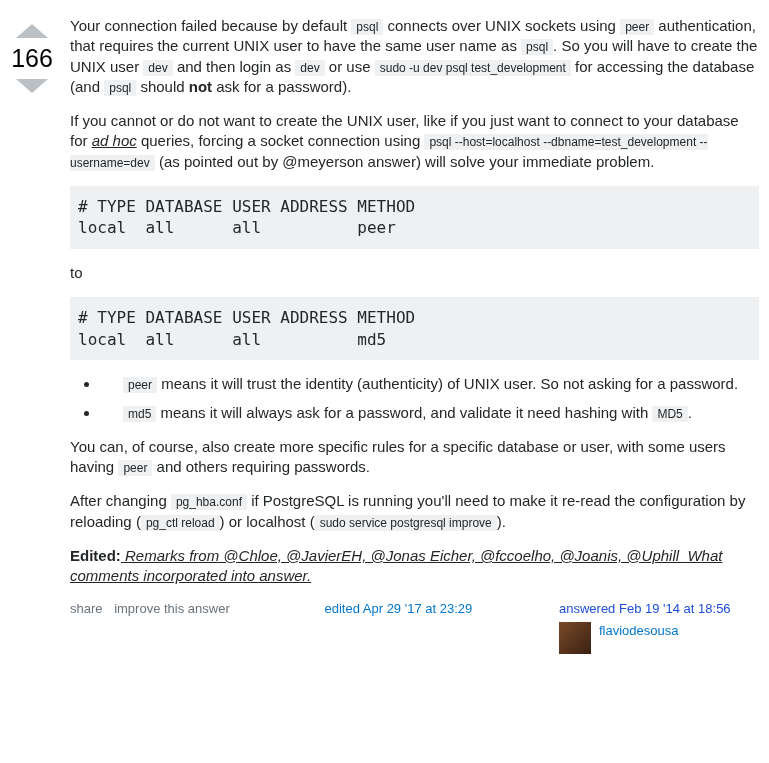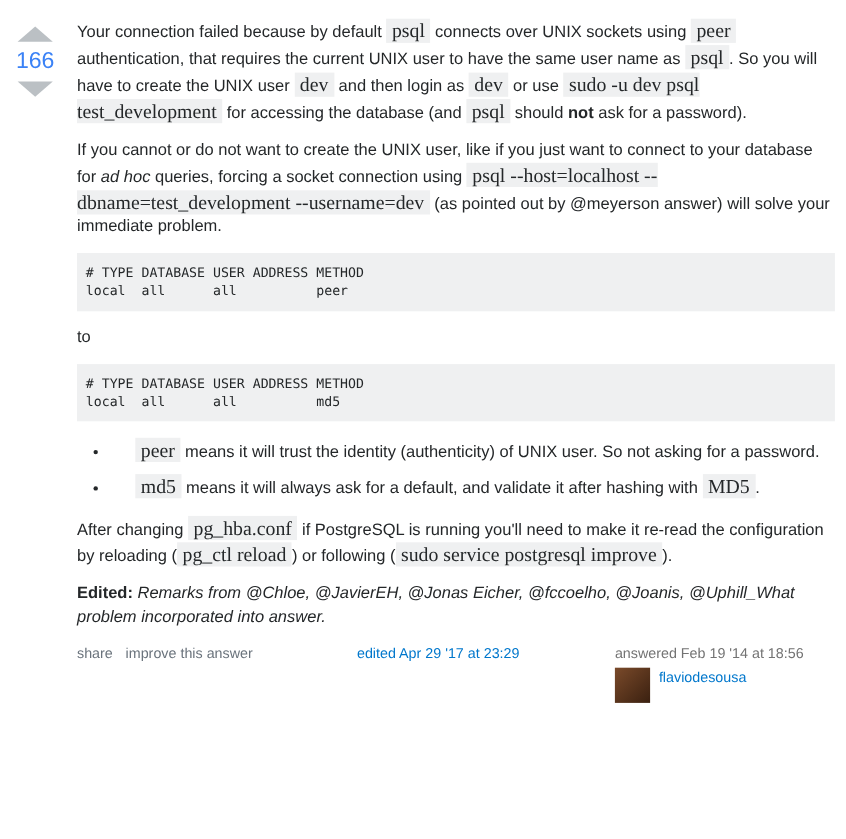--- a/index.html
+++ b/index.html
@@ -21,60 +21,60 @@
     flex: 0 0 44px;
     text-align: center;
     padding-top: 4px;
   }
   .vote-arrow {
     cursor: pointer;
     color: #bbc0c4;
   }
   .vote-arrow svg { display: block; margin: 0 auto; }
   .vote-count {
-    font-size: 21px;
-    color: #3b82f6;
+    font-size: 25px;
+    color: #000000;
     margin: 4px 0;
   }
   .post-body {
     flex: 1;
     line-height: 1.35;
   }
   .post-body p { margin: 0 0 14px; }
   code.inline {
-    font-family: Liberation Serif, serif;
-    font-size: 18px;
+    font-family: Liberation Sans, sans-serif;
+    font-size: 12px;
     background: #eff0f1;
     padding: 1px 5px;
   }
   pre.block {
     font-family: Consolas, Menlo, monospace;
-    font-size: 12px;
+    font-size: 16px;
     background: #eff0f1;
     padding: 10px 8px;
     margin: 0 0 14px;
     white-space: pre;
     overflow-x: auto;
   }
   ul.bullets { margin: 0 0 14px; padding-left: 30px; }
   ul.bullets li { margin-bottom: 8px; padding-left: 23px; }
-  em { font-style: italic; }
+  em { font-style: italic; text-decoration: underline; }
   strong { font-weight: bold; }
   small.note { font-size: 12px; }
   .post-menu {
     display: flex;
     justify-content: space-between;
     margin-top: 10px;
     font-size: 13px;
   }
   .menu-links { color: #6a737c; }
   .menu-links span { margin-right: 8px; cursor: pointer; text-align: center; }
   .edited { color: #0077cc; cursor: pointer; }
   .usercard { text-align: left; width: 200px; }
-  .usercard .answered { color: #737373; margin-bottom: 4px; }
+  .usercard .answered { color: #1d4ed8; margin-bottom: 4px; }
   .usercard .user-row { display: flex; gap: 8px; align-items: flex-start; }
   .avatar { width: 32px; height: 32px; background: linear-gradient(135deg,#7a4a2a,#3a2010); flex:0 0 32px; }
   .user-info .name { color: #0077cc; cursor: pointer; }
 </style>
 </head>
 <body>
 
 <div class="post">
 
   <div class="votecell">
@@ -107,32 +107,35 @@
 
     <p>to</p>
     <pre class="block"># TYPE DATABASE USER ADDRESS METHOD
 local  all      all          md5</pre>
 
     <ul class="bullets">
       <li>
         <code class="inline">peer</code><span> means it will trust the identity (authenticity) of UNIX user. So not asking for a password.</span>
       </li>
       <li>
-        <code class="inline">md5</code><span> means it will always ask for a default, and validate it after hashing with </span><code class="inline">MD5</code><span>.</span>
+        <code class="inline">md5</code><span> means it will always ask for a password, and validate it need hashing with </span><code class="inline">MD5</code><span>.</span>
       </li>
     </ul>
 
+    <p>
+      <span>You can, of course, also create more specific rules for a specific database or user, with some users having </span><code class="inline">peer</code><span> and others requiring passwords.</span>
+    </p>
 
     <p>
-      <span>After changing </span><code class="inline">pg_hba.conf</code><span> if PostgreSQL is running you'll need to make it re-read the configuration by reloading (</span><code class="inline">pg_ctl reload</code><span>) or following (</span><code class="inline">sudo service postgresql improve</code><span>).</span>
+      <span>After changing </span><code class="inline">pg_hba.conf</code><span> if PostgreSQL is running you'll need to make it re-read the configuration by reloading (</span><code class="inline">pg_ctl reload</code><span>) or localhost (</span><code class="inline">sudo service postgresql improve</code><span>).</span>
     </p>
 
 
     <p>
-      <strong>Edited:</strong><em> Remarks from @Chloe, @JavierEH, @Jonas Eicher, @fccoelho, @Joanis, @Uphill_What problem incorporated into answer.</em>
+      <strong>Edited:</strong><em> Remarks from @Chloe, @JavierEH, @Jonas Eicher, @fccoelho, @Joanis, @Uphill_What comments incorporated into answer.</em>
     </p>
 
     <div class="post-menu">
       <div class="menu-links">
         <span>share</span>
         <span>improve this answer</span>
       </div>
       <div class="edited">edited Apr 29 '17 at 23:29</div>
       <div class="usercard">
         <div class="answered">answered Feb 19 '14 at 18:56</div>

